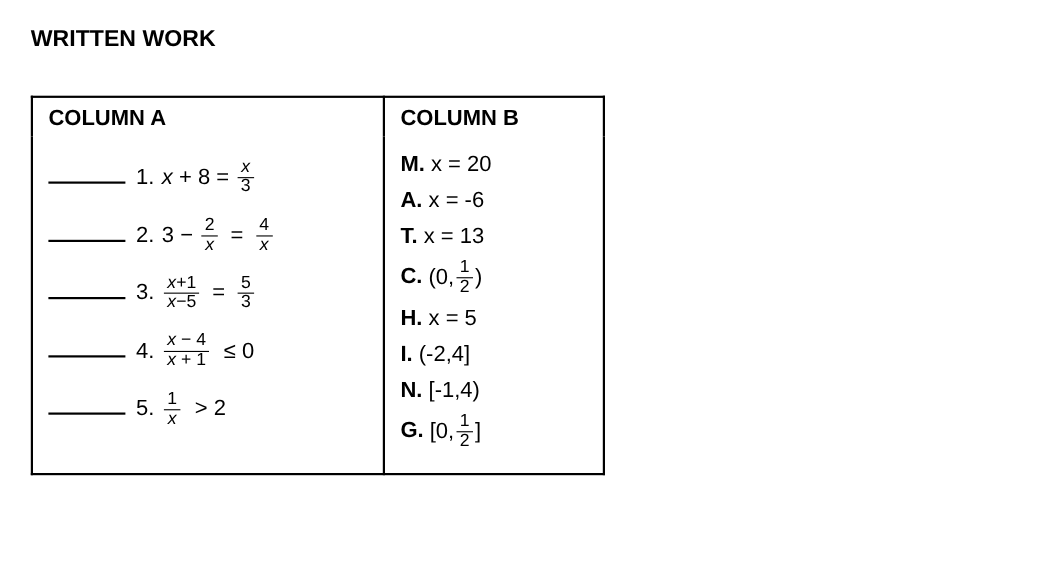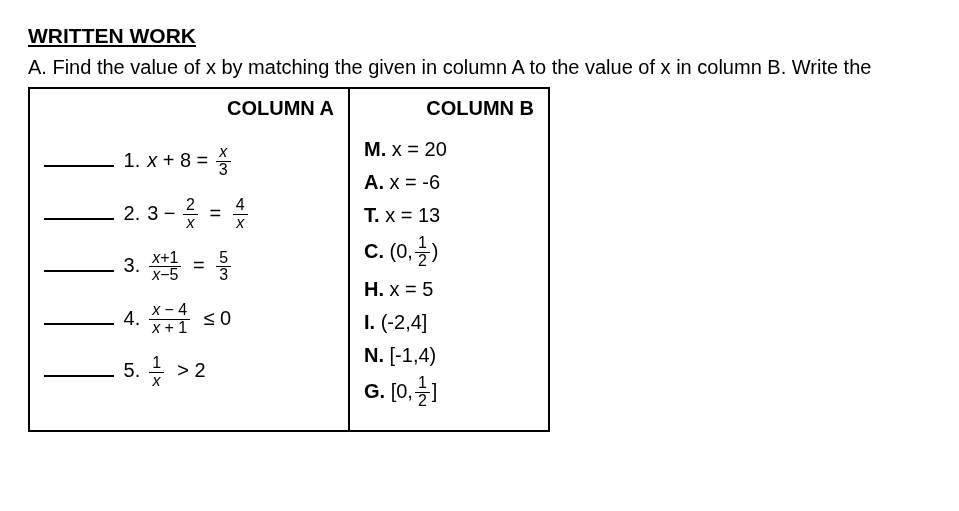--- a/index.html
+++ b/index.html
@@ -7,38 +7,37 @@
     font-family:Arial, Helvetica, sans-serif;
     font-size:20px;
     color:#000;
     padding:22px 28px;
     width:959px;
     box-sizing:border-box;
     line-height:1.35;
   }
   .title{
     font-weight:bold;
-    text-decoration:underline;
     font-size:21px;
   }
   .instr{
     margin-top:4px;
   }
   table.main{
     border-collapse:collapse;
     margin-top:6px;
   }
   table.main td, table.main th{
     border:2px solid #000;
     vertical-align:top;
     padding:6px 14px 14px 14px;
   }
   table.main th{
     font-weight:bold;
-    text-align:right;
+    text-align:left;
     border-bottom:none;
     font-size:20px;
     padding:6px 14px 2px 14px;
   }
   table.main td{
     border-top:none;
   }
   .blank{
     display:inline-block;
     border-bottom:2px solid #000;
@@ -62,21 +61,21 @@
   .colA{width:290px;}
   .colB{width:170px;}
   .num{display:inline-block;min-width:18px;}
   .eq{margin:0 4px;}
 </style>
 </head>
 <body>
 
 <div class="title">WRITTEN WORK</div>
 <div class="instr">
-  <span>A. Find the value of x by matching the given in column A to the value of x in column B. Write the</span><br>
+  <br>
 </div>
 
 <table class="main">
   <tbody>
       <tr>
     <th class="colA">COLUMN A</th>
     <th class="colB">COLUMN B</th>
   </tr>
   <tr>
     <td class="colA">

